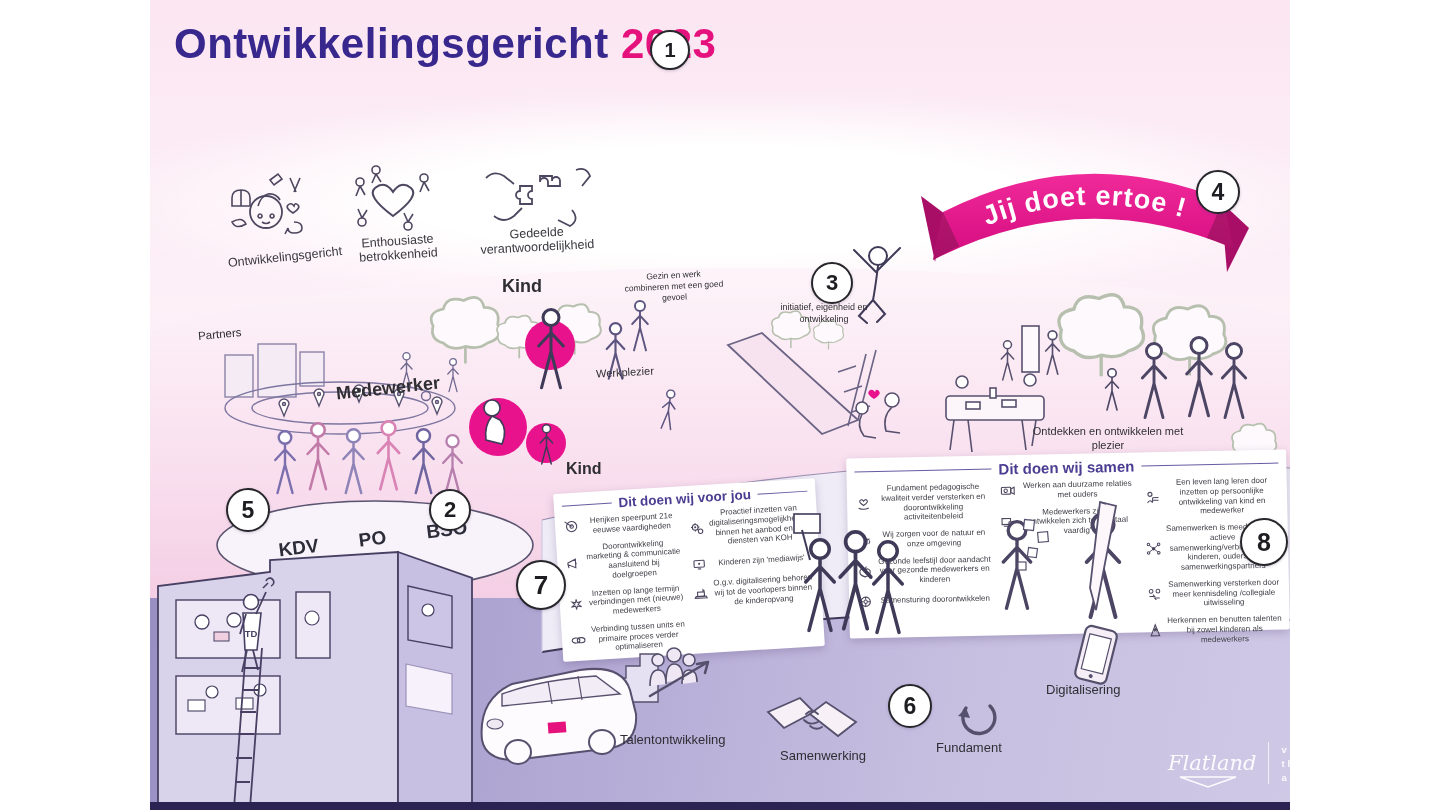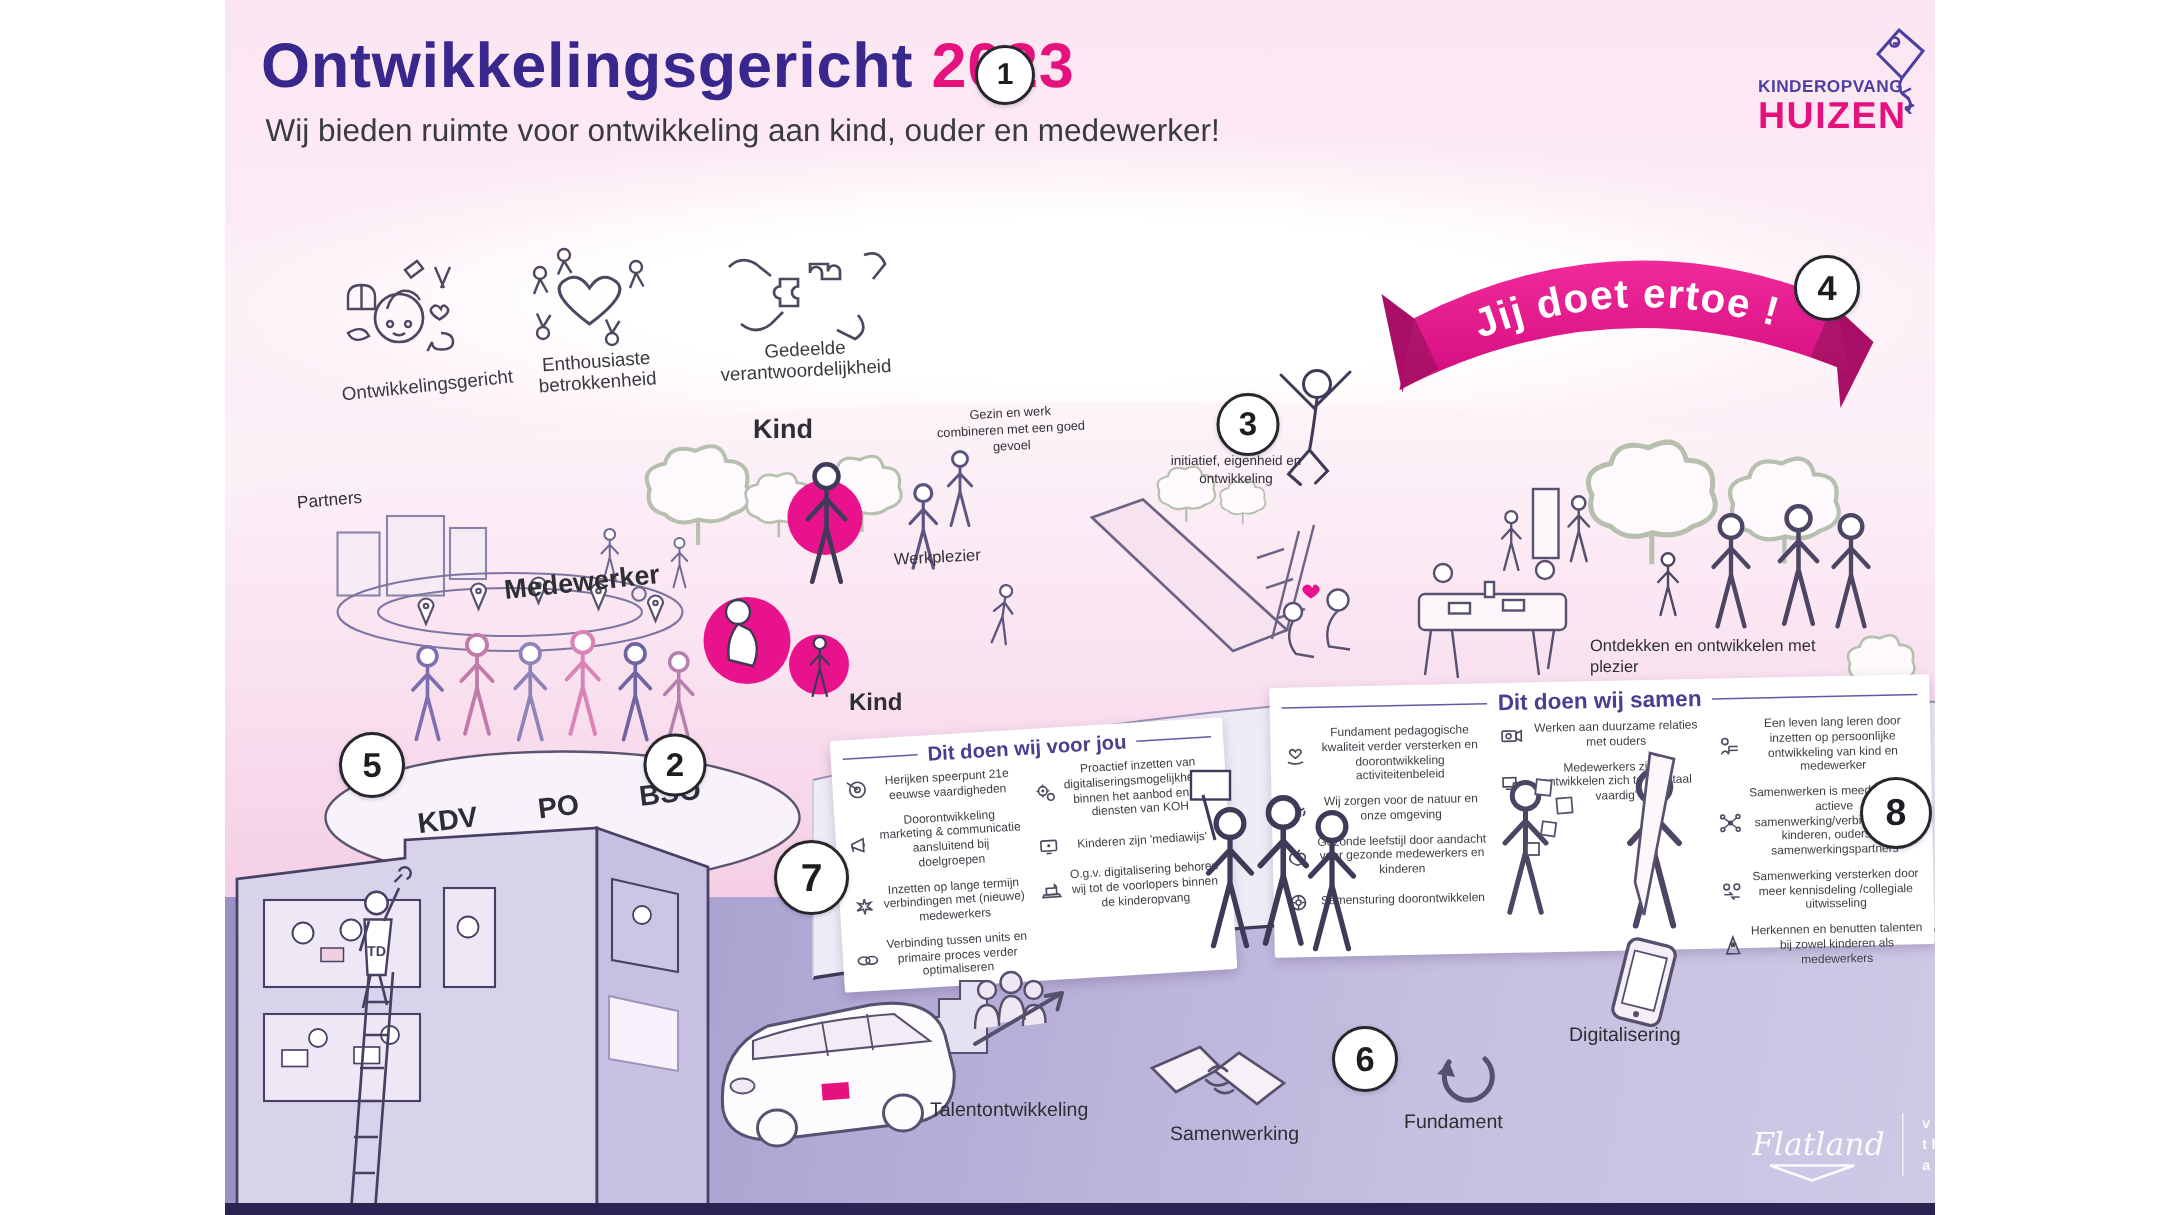--- a/index.html
+++ b/index.html
@@ -403,31 +403,21 @@
       <ellipse cx="452" cy="742" rx="13" ry="12" fill="#fdfbfd" stroke="#57506e" stroke-width="2"></ellipse>
       <rect x="398" y="722" width="18" height="11" fill="#e5127d" transform="rotate(-4 407 727)"></rect>
       <ellipse cx="345" cy="724" rx="8" ry="5" fill="#efe9f4" stroke="#57506e" stroke-width="1.2"></ellipse>
     </g>
   </svg>
 
   <div class="lbl title" style="left:24px;top:20px;">
     <span>Ontwikkelingsgericht</span>
     <span class="yr">2023</span>
   </div>
-  <div class="lbl subtitle" style="left:27px;top:76px;">Wij bieden ruimte voor ontwikkeling aan kind, ouder en medewerker!</div>
-
-  <div class="logo" style="left:1022px;top:22px;">
-    <svg class="abs" style="left:66px;top:-6px;width:56px;height:60px;" viewBox="0 0 56 60">
-      <path d="M28,4 L44,18 L30,36 L14,20 Z" fill="none" stroke="#4b3fa0" stroke-width="2"></path>
-      <path d="M22,12 a3,3 0 1 0 6,0 a3,3 0 1 0 -6,0 M24,13 h3 M30,36 q-4,8 2,12 q6,4 2,10" fill="none" stroke="#4b3fa0" stroke-width="1.8"></path>
-      <path d="M30,46 l6,-3 m-6,3 l5,4 M32,56 l6,-2 m-6,2 l4,4" stroke="#4b3fa0" stroke-width="1.6" fill="none"></path>
-    </svg>
-    <div class="l1" style="margin-top:30px;">KINDEROPVANG</div>
-    <div class="l2">HUIZEN</div>
-  </div>
+
 
   <svg class="abs" style="left:74px;top:170px;width:92px;height:72px;" viewBox="0 0 92 72">
     <circle cx="42" cy="42" r="16" fill="none" stroke="#4e4760" stroke-width="1.8"></circle>
     <path d="M34,36 q3,-10 10,-12 q8,-1 12,6 M36,44 a2,2 0 1 0 0.1,0 M48,44 a2,2 0 1 0 0.1,0 M38,52 q4,3 8,0" fill="none" stroke="#4e4760" stroke-width="1.6"></path>
     <path d="M8,28 q0,-8 9,-8 q9,0 9,8 l0,8 l-18,0 Z M17,20 v16" fill="none" stroke="#4e4760" stroke-width="1.6"></path>
     <path d="M46,10 l8,-6 l4,5 l-8,6 Z M66,8 l6,14 M76,8 l-6,14" fill="none" stroke="#4e4760" stroke-width="1.6"></path>
     <path d="M70,36 q-3,-4 -6,-1 q-3,3 5,8 q8,-5 5,-8 q-3,-3 -4,1 Z" fill="none" stroke="#4e4760" stroke-width="1.6"></path>
     <path d="M8,52 q10,-6 14,2 q-10,6 -14,-2 Z M70,52 q8,0 8,6 q0,5 -8,5 q-6,0 -6,-5 l-3,6" fill="none" stroke="#4e4760" stroke-width="1.6"></path>
   </svg>
   <div class="lbl vlabel" style="left:50px;top:250px;width:170px;transform:rotate(-6deg);">Ontwikkelingsgericht</div>
@@ -458,21 +448,21 @@
   </svg>
   <div class="lbl vlabel" style="left:306px;top:226px;width:162px;transform:rotate(-3deg);">Gedeelde verantwoordelijkheid</div>
 
   <div class="lbl" style="left:48px;top:328px;font-size:11.5px;transform:rotate(-5deg);">Partners</div>
   <div class="lbl" style="left:352px;top:276px;font-size:18px;font-weight:bold;">Kind</div>
   <div class="lbl" style="left:186px;top:378px;font-size:18px;font-weight:bold;transform:rotate(-6deg);">Medewerker</div>
   <div class="lbl" style="left:416px;top:460px;font-size:16px;font-weight:bold;">Kind</div>
   <div class="lbl" style="left:474px;top:270px;width:100px;font-size:8.5px;text-align:center;transform:rotate(-3deg);line-height:1.3;">Gezin en werk combineren met een goed gevoel</div>
   <div class="lbl" style="left:446px;top:366px;font-size:11px;transform:rotate(-3deg);">Werkplezier</div>
   <div class="lbl" style="left:630px;top:302px;width:88px;font-size:9px;text-align:center;line-height:1.3;">initiatief, eigenheid en ontwikkeling</div>
-  <div class="lbl" style="left:878px;top:424px;width:160px;font-size:11px;line-height:1.3;margin-left:32px;">Ontdekken en ontwikkelen met plezier</div>
+  <div class="lbl" style="left:878px;top:424px;width:160px;font-size:11px;text-align:center;line-height:1.3;">Ontdekken en ontwikkelen met plezier</div>
 
   <div class="lbl" style="left:128px;top:528px;width:190px;display:flex;justify-content:space-between;
        font-size:19px;font-weight:600;color:#2d2d3a;transform:rotate(-7deg);">
     <span>KDV</span>
     <span>PO</span>
     <span>BSO</span>
   </div>
 
   <svg class="abs" style="left:765px;top:150px;width:340px;height:152px;" viewBox="0 0 340 152">
     <path d="M30,64 L6,46 L20,112 Z" fill="#a90e67"></path>

